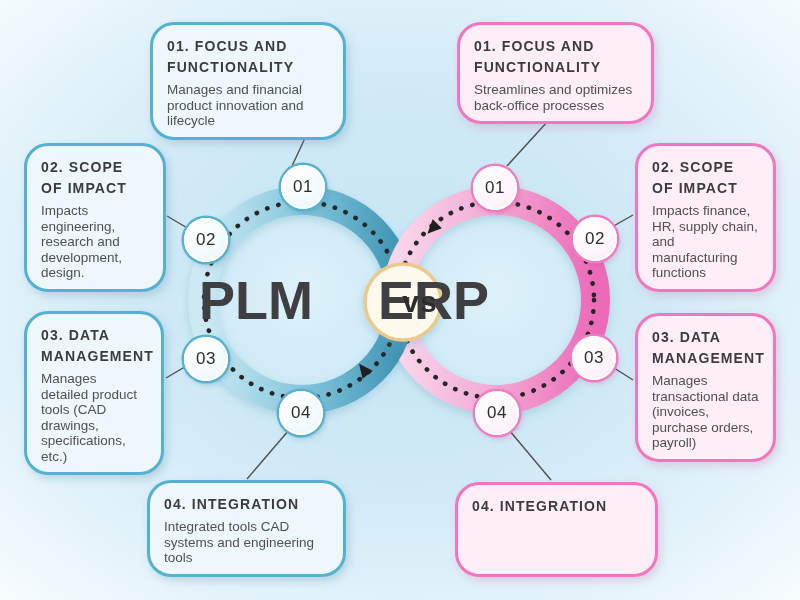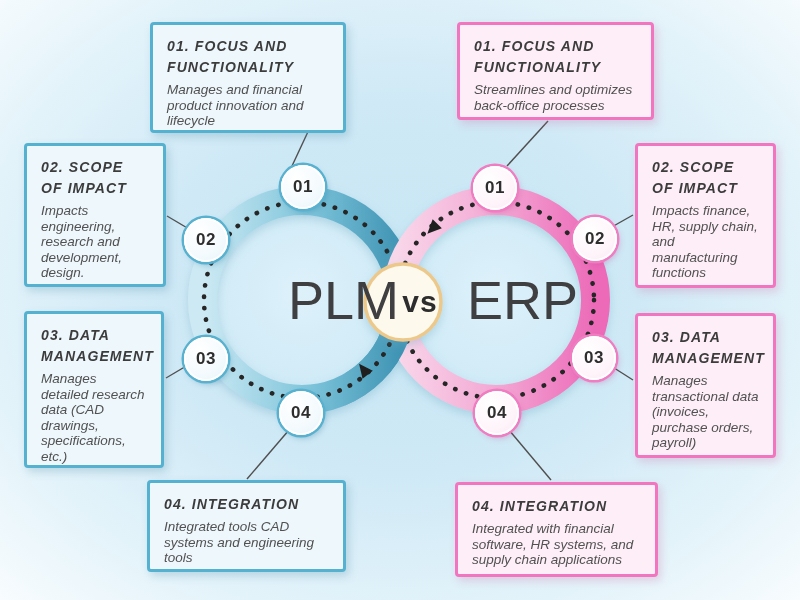--- a/index.html
+++ b/index.html
@@ -11,55 +11,55 @@
   .canvas {
     position:relative; width:800px; height:600px;
     background: radial-gradient(ellipse at 50% 48%, #c7e6f4 0%, #cfe9f6 42%, #e3f3fa 75%, #f8fcfe 100%);
   }
   .diagram { position:absolute; left:0; top:0; z-index:1; }
   .dots { fill:none; stroke:#262626; stroke-width:4.6; stroke-dasharray:0.3 11.2; stroke-linecap:round; }
   .connector { stroke:#4f4f4f; stroke-width:1.4; }
 
   .callout {
     position:absolute; z-index:4;
-    border-radius:4px; padding:11px 14px 1px 14px;font-style:italic;
+    border-radius:24px; padding:11px 14px 8px 14px;
   }
   .callout.blue {
     background:#eef7fc; border:3px solid #55b1d0;
     box-shadow: 3px 4px 8px rgba(90,150,175,0.30);
   }
   .callout.pink {
     background:#fdeef7; border:3px solid #f276bf;
     box-shadow: 3px 4px 8px rgba(205,110,170,0.28);
   }
   .callout-heading {
     font-size:14px; font-weight:bold; color:#3c3c3c;
     letter-spacing:1.1px; line-height:1.5; margin-bottom:4px;
   }
   .callout-body {
     font-size:13.5px; color:#515151; line-height:1.15;
   }
 
   .badge {
     position:absolute; z-index:5; width:44px; height:44px; border-radius:50%;
     display:flex; align-items:center; justify-content:center;
-    font-size:17px; font-weight:bold; color:#2e2e2e; letter-spacing:.5px;
+    font-size:17px; font-weight:normal; color:#2e2e2e; letter-spacing:.5px;
   }
   .badge.blue {
     background: radial-gradient(circle at 35% 30%, #ffffff 0%, #f3fafd 60%, #e2f2f9 100%);
     box-shadow: 0 0 0 2px #ffffff inset, 0 0 0 2.5px #58b1cf, 2px 3px 6px rgba(30,110,145,0.35);
   }
   .badge.pink {
     background: radial-gradient(circle at 35% 30%, #ffffff 0%, #fef4fa 60%, #fbe6f3 100%);
     box-shadow: 0 0 0 2px #ffffff inset, 0 0 0 2.5px #f07cc1, 2px 3px 6px rgba(190,70,150,0.35);
   }
 
   .big-title {
     position:absolute; z-index:3; width:200px; height:64px; line-height:64px;
-    text-align:right; font-size:54px; font-weight:normal; color:#3f3f41;
+    text-align:left; font-size:54px; font-weight:bold; color:#3f3f41;
   }
   #title-plm { left:199px; top:268px; }
   #title-erp { left:378px; top:268px; }
   .vs-label {
     position:absolute; z-index:3; left:382px; top:277px; width:76px; height:50px;
     line-height:50px; text-align:center; font-size:30px; font-weight:bold; color:#2d2d2d;
     letter-spacing:1px;
   }
 </style>
 </head>
@@ -127,42 +127,41 @@
   <div class="callout blue" style="left:150px; top:22px; width:196px; min-height:98px">
     <div class="callout-heading">01. FOCUS AND FUNCTIONALITY</div>
     <div class="callout-body">Manages and financial product innovation and lifecycle</div>
   </div>
   <div class="callout blue" style="left:24px; top:143px; width:142px; min-height:144px">
     <div class="callout-heading">02. SCOPE OF IMPACT</div>
     <div class="callout-body">Impacts engineering, research and development, design.</div>
   </div>
   <div class="callout blue" style="left:24px; top:311px; width:140px; min-height:144px">
     <div class="callout-heading">03. DATA MANAGEMENT</div>
-    <div class="callout-body">Manages detailed research data (CAD drawings, specifications, etc.)</div>
+    <div class="callout-body">Manages detailed product tools (CAD drawings, specifications, etc.)</div>
   </div>
   <div class="callout blue" style="left:147px; top:480px; width:199px; min-height:92px">
     <div class="callout-heading">04. INTEGRATION</div>
     <div class="callout-body">Integrated tools CAD systems and engineering tools</div>
   </div>
 
   <div class="callout pink" style="left:457px; top:22px; width:197px; min-height:98px">
     <div class="callout-heading">01. FOCUS AND FUNCTIONALITY</div>
     <div class="callout-body">Streamlines and optimizes back-office processes</div>
   </div>
   <div class="callout pink" style="left:635px; top:143px; width:141px; min-height:145px">
     <div class="callout-heading">02. SCOPE OF IMPACT</div>
     <div class="callout-body">Impacts finance, HR, supply chain, and manufacturing functions</div>
   </div>
   <div class="callout pink" style="left:635px; top:313px; width:141px; min-height:145px">
     <div class="callout-heading">03. DATA MANAGEMENT</div>
     <div class="callout-body">Manages transactional data (invoices, purchase orders, payroll)</div>
   </div>
   <div class="callout pink" style="left:455px; top:482px; width:203px; min-height:95px">
     <div class="callout-heading">04. INTEGRATION</div>
-    <div class="callout-body">Integrated with financial software, HR systems, and supply chain applications</div>
   </div>
 
   <div class="badge blue" style="left:281px; top:165px">01</div>
   <div class="badge blue" style="left:184px; top:218px">02</div>
   <div class="badge blue" style="left:184px; top:337px">03</div>
   <div class="badge blue" style="left:279px; top:391px">04</div>
 
   <div class="badge pink" style="left:473px; top:166px">01</div>
   <div class="badge pink" style="left:573px; top:217px">02</div>
   <div class="badge pink" style="left:572px; top:336px">03</div>

